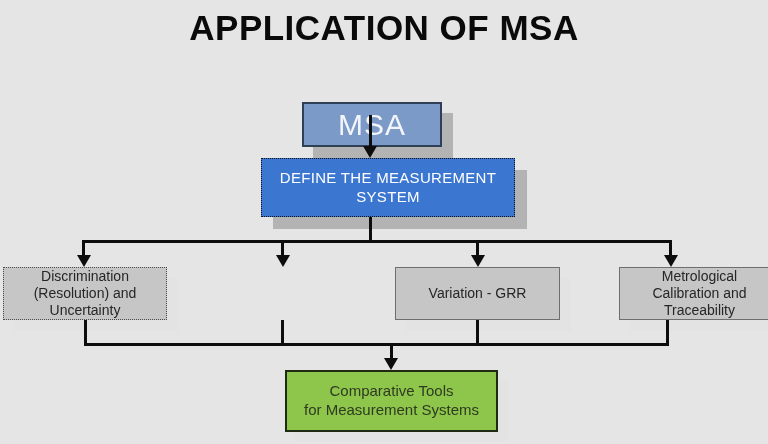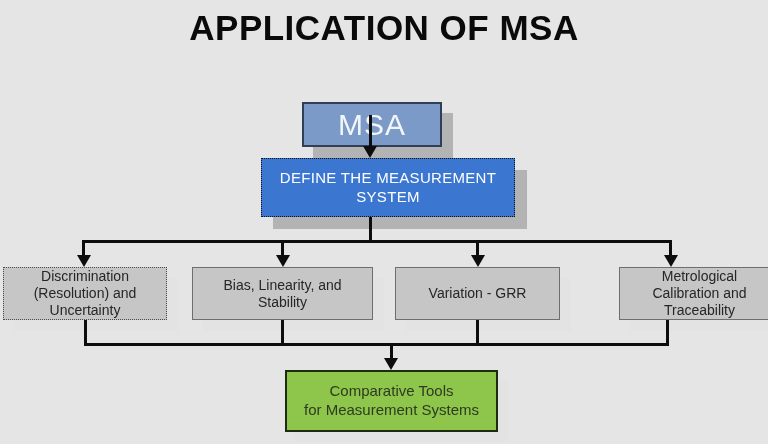--- a/index.html
+++ b/index.html
@@ -59,22 +59,20 @@
 <div id="stage">
 
   <div class="title">APPLICATION OF MSA</div>
 
   <div class="node msa">MSA</div>
   <div class="node define">DEFINE THE MEASUREMENT
 SYSTEM</div>
   <div class="node branch dotted b1">Discrimination
 (Resolution) and
 Uncertainty</div>
-  <div class="node branch b2">Bias, Linearity, and
-Stability</div>
   <div class="node branch b3">Variation - GRR</div>
   <div class="node branch b4">Metrological
 Calibration and
 Traceability</div>
   <div class="node result">Comparative Tools
 for Measurement Systems</div>
 
   <div class="vline" style="left:369px;top:115px;height:33px;"></div>
   <div class="arrow-down" style="left:363px;top:146px;"></div>
 

